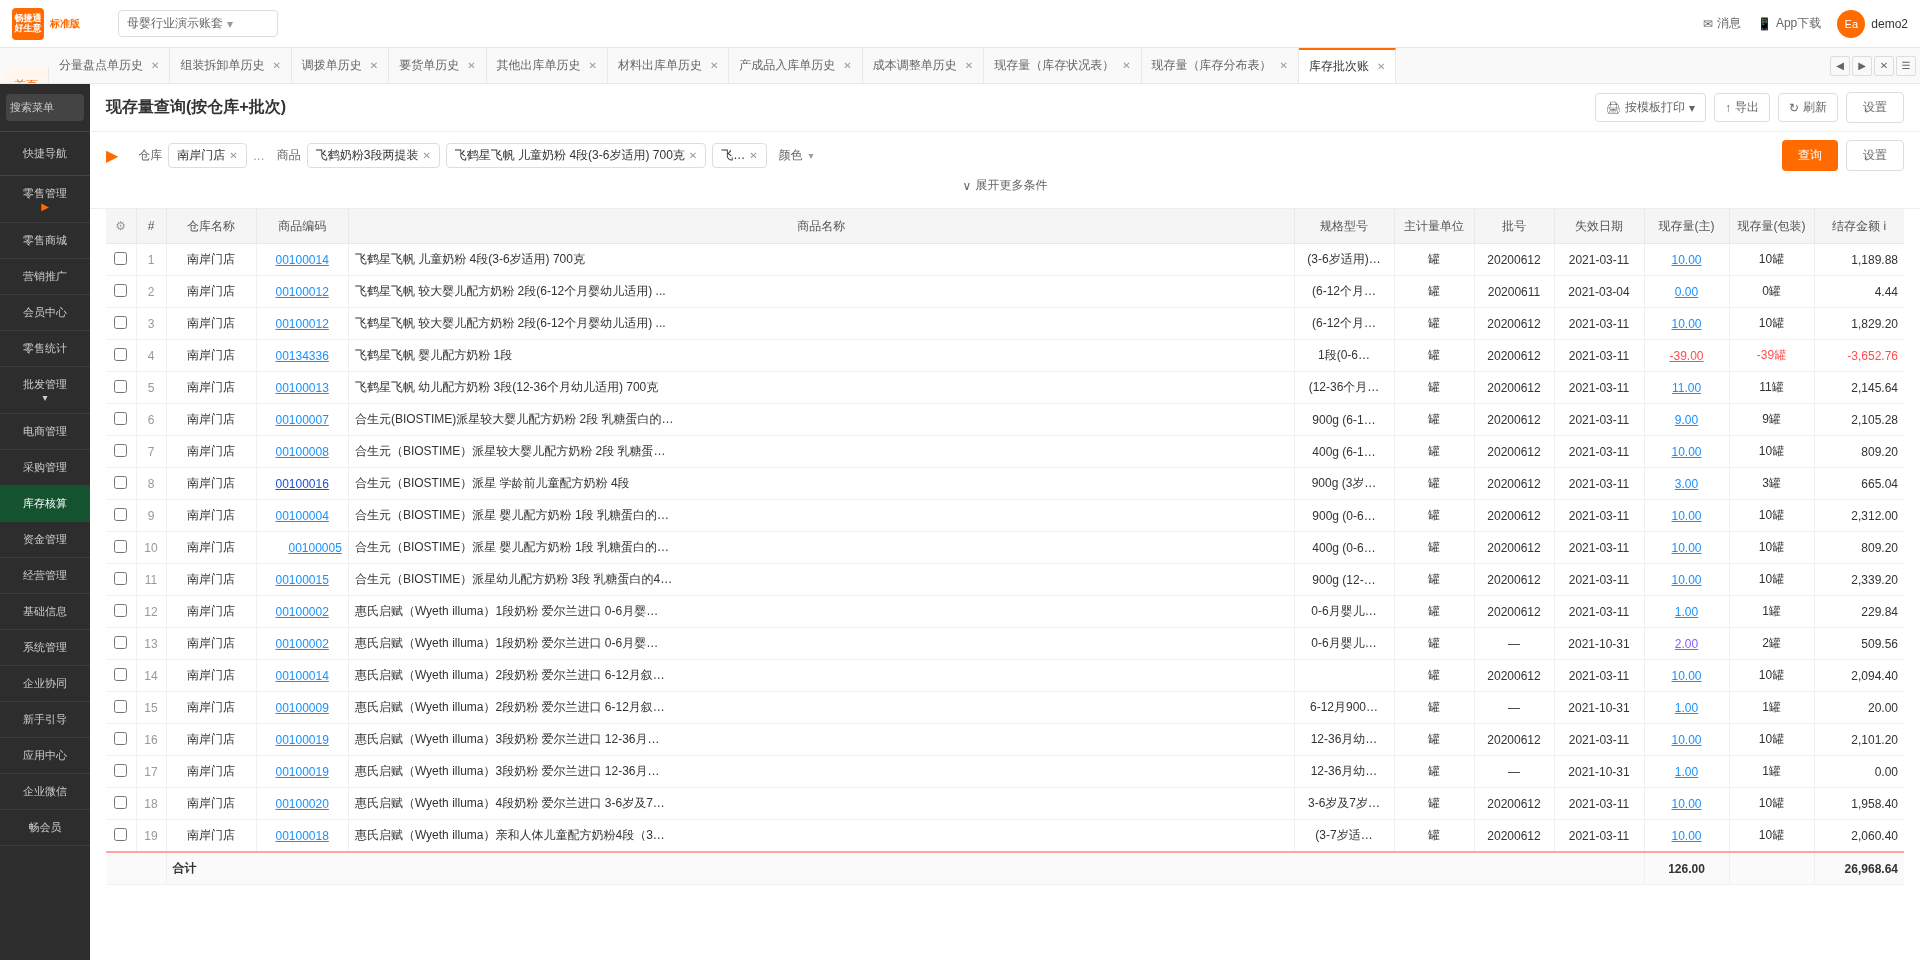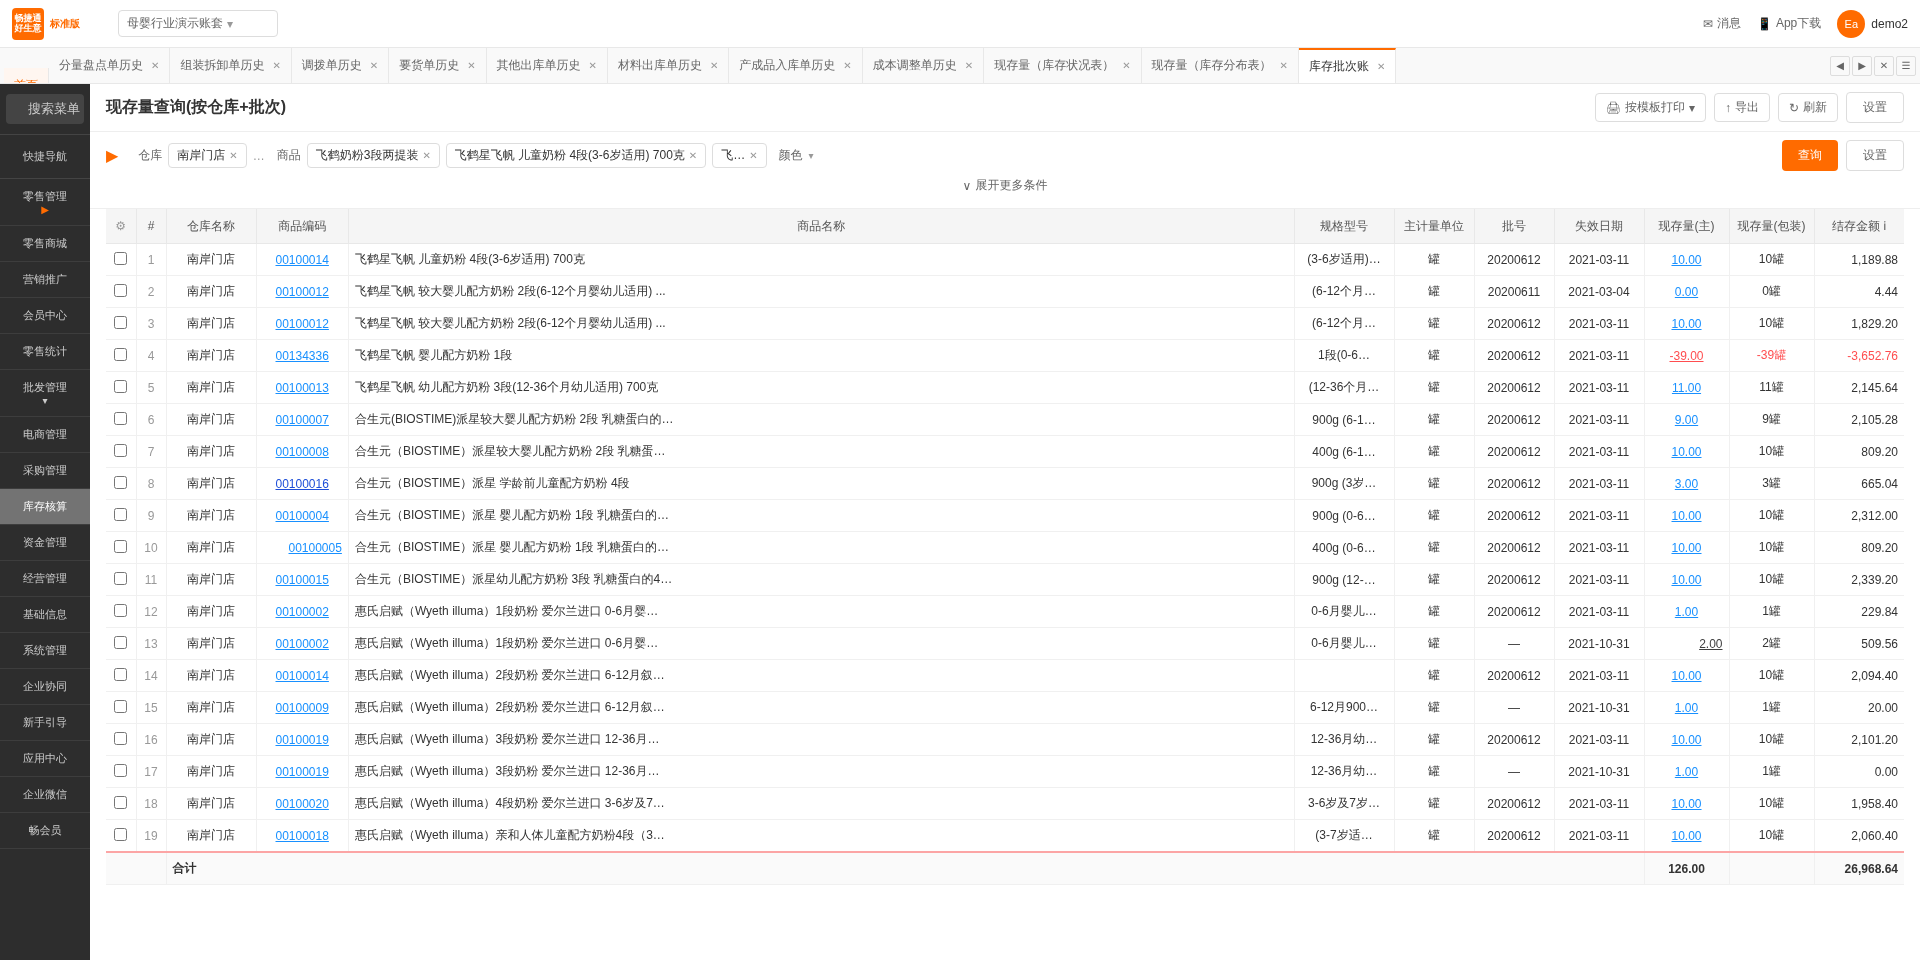--- a/index.html
+++ b/index.html
@@ -23,25 +23,25 @@
     .tab-close { color: #999; font-size: 10px; margin-left: 4px; }
     .tab-arrows { display: flex; align-items: center; gap: 2px; margin-left: auto; }
     .tab-arrow-btn { width: 20px; height: 20px; border: 1px solid #ddd; border-radius: 2px; display: flex; align-items: center; justify-content: center; cursor: pointer; color: #666; font-size: 10px; }
 
     
     .main-layout { display: flex; height: calc(960px - 84px); }
 
     
     .sidebar { width: 90px; background: #2d2d2d; display: flex; flex-direction: column; overflow-y: auto; }
     .sidebar-search { padding: 10px 6px; border-bottom: 1px solid #444; }
-    .sidebar-search-btn { background: #444; border: none; color: #ccc; width: 100%; padding: 6px 4px; border-radius: 4px; cursor: pointer; font-size: 13px; text-align: right; }
+    .sidebar-search-btn { background: #444; border: none; color: #ccc; width: 100%; padding: 6px 4px; border-radius: 4px; cursor: pointer; font-size: 11px; text-align: left; }
     .sidebar-nav { padding: 8px 6px; border-bottom: 1px solid #444; }
     .sidebar-nav-btn { background: transparent; border: none; color: #ccc; width: 100%; padding: 6px 4px; border-radius: 4px; cursor: pointer; font-size: 11px; text-align: center; }
     .sidebar-item { padding: 10px 6px; text-align: center; color: #ccc; cursor: pointer; font-size: 11px; border-bottom: 1px solid #3d3d3d; }
-    .sidebar-item.active { background: #737373; color: #fff; }
+    .sidebar-item.active { background: #14532d; color: #fff; }
 
     
     .content-area { flex: 1; overflow: hidden; display: flex; flex-direction: column; background: #fff; }
 
     
     .page-header { padding: 8px 16px; display: flex; align-items: center; justify-content: space-between; border-bottom: 1px solid #eee; background: #fff; }
     .page-title { font-size: 16px; font-weight: bold; color: #333; }
     .header-actions { display: flex; align-items: center; gap: 8px; }
     .btn-print { display: flex; align-items: center; gap: 4px; border: 1px solid #ddd; border-radius: 4px; padding: 5px 10px; cursor: pointer; font-size: 12px; color: #666; background: #fff; }
     .btn-export { display: flex; align-items: center; gap: 4px; border: 1px solid #ddd; border-radius: 4px; padding: 5px 10px; cursor: pointer; font-size: 12px; color: #666; background: #fff; }
@@ -538,21 +538,21 @@
       <input type="checkbox" style="">
     </td>
     <td class="row-num">13</td>
     <td>南岸门店</td>
     <td class="underline" style="color:#1890ff;">00100002</td>
     <td class="td-left" style="max-width:260px;overflow:hidden;text-overflow:ellipsis;">惠氏启赋（Wyeth illuma）1段奶粉 爱尔兰进口 0-6月婴…</td>
     <td>0-6月婴儿…</td>
     <td>罐</td>
     <td>—</td>
     <td>2021-10-31</td>
-    <td class="underline" style="color:#404040;text-align:right;">2.00</td>
+    <td class="underline" style="color:#8b5cf6;">2.00</td>
     <td>2罐</td>
     <td class="td-right">509.56</td>
   </tr>
             <tr>
     <td style="text-align:center;">
       <input type="checkbox" style="">
     </td>
     <td class="row-num">14</td>
     <td>南岸门店</td>
     <td class="underline" style="color:#1890ff;">00100014</td>

